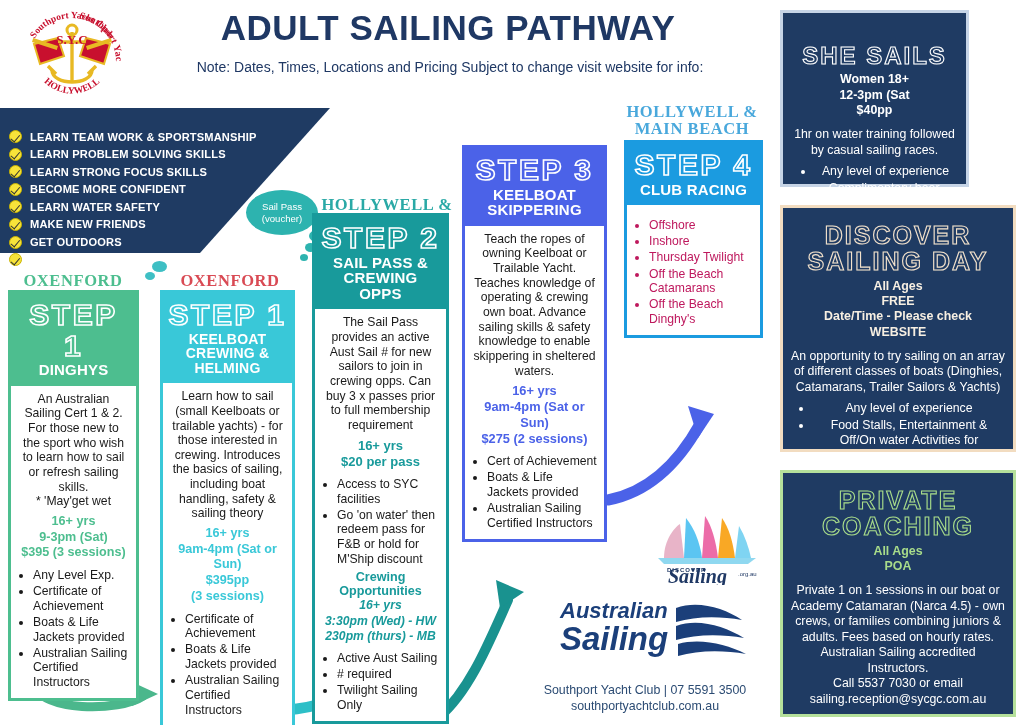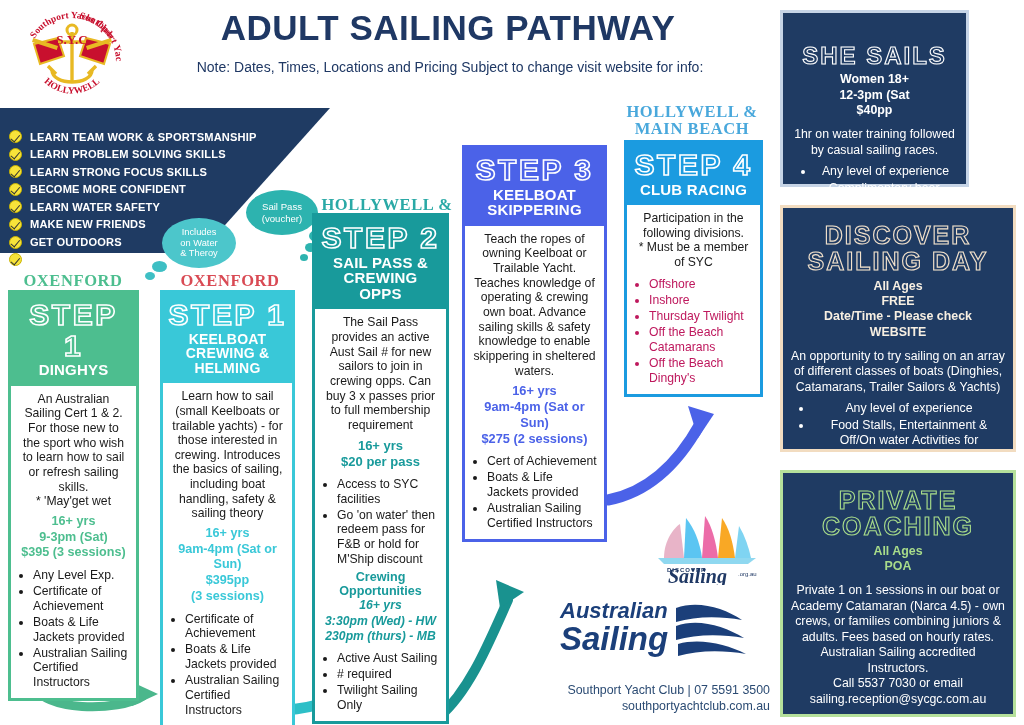--- a/index.html
+++ b/index.html
@@ -144,21 +144,21 @@
   #panel-shesails .ptitle { font-size:24px; -webkit-text-stroke:1.1px #fff; }
   #panel-discover { left:780px; top:205px; width:236px; height:247px; padding:14px 8px 8px; border:3px solid #F2DCC0;}
   #panel-discover .ptitle { color:transparent; -webkit-text-stroke:1.1px #F3E2CC; font-size:25px;}
   #panel-discover .pmeta { color:#F7EFE2; }
   #panel-private { left:780px; top:470px; width:236px; height:247px; padding:14px 8px 24px; border:3px solid #B5E09B;}
   #panel-private .ptitle { color:transparent; -webkit-text-stroke:1.1px #A8DC8A; font-size:25px;}
   #panel-private .pmeta { color:#A8DC8A; }
 
   
   #footer-text {
-    position:absolute; left:520px; top:682px; width:250px; text-align:right;
+    position:absolute; left:520px; top:682px; width:250px; text-align:center;
     font-size:12.4px; color:#2B4B73; line-height:1.3;
   }
   #ds-logo { position:absolute; left:650px; top:510px; width:120px; height:75px; }
   #as-logo { position:absolute; left:556px; top:592px; width:200px; height:70px; }
 
   
   #arrows { position:absolute; left:0; top:0; width:1024px; height:725px; pointer-events:none; }
 </style>
 </head>
 <body>
@@ -238,21 +238,20 @@
           <span class="tick"></span>
           <span class="txt">GET OUTDOORS</span>
         </div>
         <div class="benefit">
           <span class="tick"></span>
           <span class="txt">BE HEALTHIER</span>
         </div>
       </div>
   </div>
 
-  <div class="bubble" id="bubble-includes">Includes<br>on Water<br>&amp; Theroy</div>
   <div class="bubble" id="bubble-includes-d1"></div>
   <div class="bubble" id="bubble-includes-d2"></div>
   <div class="bubble" id="bubble-sailpass">Sail Pass<br>(voucher)</div>
   <div class="bubble" id="bubble-sp-d1"></div>
   <div class="bubble" id="bubble-sp-d2"></div>
   <div class="bubble" id="bubble-sp-d3"></div>
 
   <div class="loc" id="loc-1">OXENFORD</div>
   <div class="loc" id="loc-2">OXENFORD</div>
   <div class="loc" id="loc-3">HOLLYWELL &amp;<br>MAIN BEACH</div>
@@ -371,21 +370,20 @@
     </div>
   </div>
 
   <div class="col" id="col-step4">
     <div class="wrap">
       <div class="step-head">
         <div class="step-num">STEP 4</div>
         <div class="step-sub">CLUB RACING</div>
       </div>
       <div class="step-body">
-        <div class="desc">Participation in the following divisions.<br>* Must be a member of SYC</div>
         <ul class="bullets">
             <li>Offshore</li>
             <li>Inshore</li>
             <li>Thursday Twilight</li>
             <li>Off the Beach Catamarans</li>
             <li>Off the Beach Dinghy's</li>
           </ul>
       </div>
     </div>
   </div>

